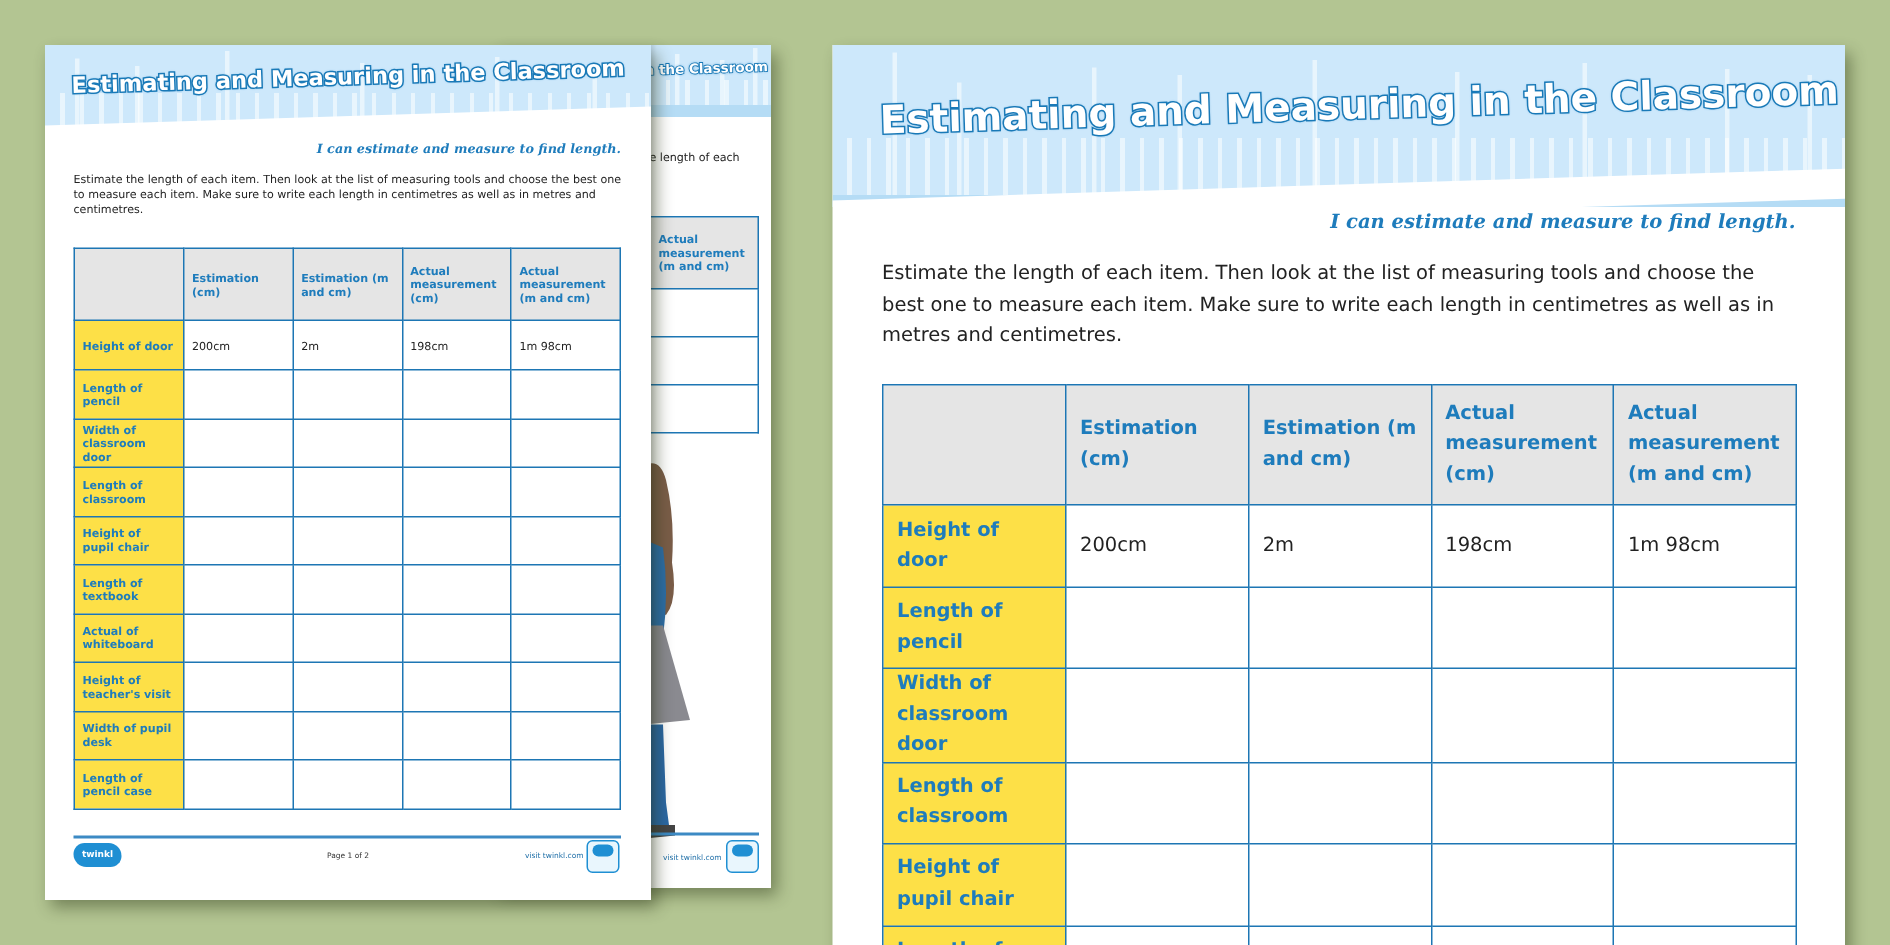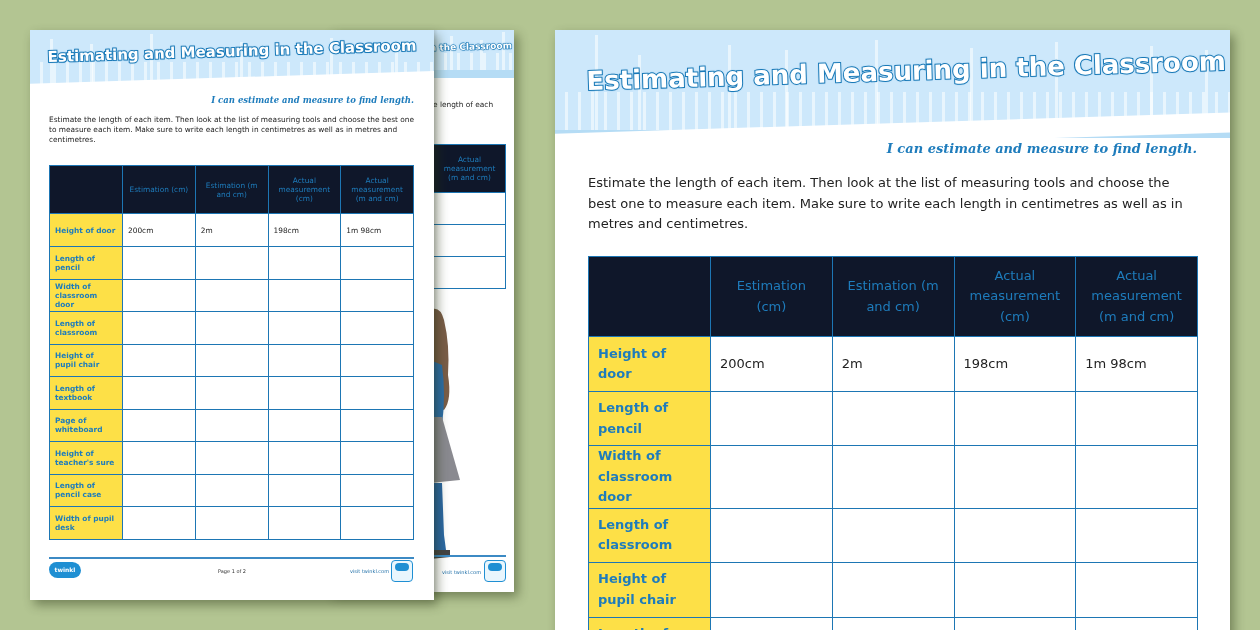--- a/index.html
+++ b/index.html
@@ -45,21 +45,21 @@
   .instructions {
     position: absolute; color: #222; font-family: "DejaVu Sans", sans-serif;
   }
   table.grid {
     position: absolute; border-collapse: collapse; table-layout: fixed;
   }
   table.grid td, table.grid th {
     border: 1.5px solid #1d76b4; vertical-align: middle; text-align: left;
     font-weight: normal;
   }
-  table.grid th { background: #0f172a; color: #1e7cbc; font-weight: normal; text-align: center; }
+  table.grid th { background: #e5e5e5; color: #1e7cbc; font-weight: bold; }
   table.grid td.rowhead { background: #fde047; color: #1e7cbc; font-weight: bold; }
   table.grid td.val { color: #222; background: #fff; }
 
   
   #page-front .title { font-size: 15px; left: 18px; top: 18px; }
   #page-front .objective { font-size: 8.5px; right: 20px; top: 65px; }
   #page-front .instructions { font-size: 7.4px; line-height: 10.2px; left: 19px; top: 85px; width: 370px; }
   #page-front table.grid { left: 19px; top: 135px; width: 365px; font-size: 7.4px; line-height: 9px; }
   #page-front table.grid th, #page-front table.grid td { padding: 0 5px; }
 
@@ -210,42 +210,42 @@
       <td class="val"></td>
     </tr>
     <tr style="height:32.5px;">
       <td class="rowhead">Length of textbook</td>
       <td class="val"></td>
       <td class="val"></td>
       <td class="val"></td>
       <td class="val"></td>
     </tr>
     <tr style="height:32.5px;">
-      <td class="rowhead">Page of whiteboard</td>
-      <td class="val"></td>
-      <td class="val"></td>
-      <td class="val"></td>
-      <td class="val"></td>
-    </tr>
-    <tr style="height:32.5px;">
-      <td class="rowhead">Height of teacher's sure</td>
+      <td class="rowhead">Actual of whiteboard</td>
+      <td class="val"></td>
+      <td class="val"></td>
+      <td class="val"></td>
+      <td class="val"></td>
+    </tr>
+    <tr style="height:32.5px;">
+      <td class="rowhead">Height of teacher's visit</td>
+      <td class="val"></td>
+      <td class="val"></td>
+      <td class="val"></td>
+      <td class="val"></td>
+    </tr>
+    <tr style="height:32.5px;">
+      <td class="rowhead">Width of pupil desk</td>
       <td class="val"></td>
       <td class="val"></td>
       <td class="val"></td>
       <td class="val"></td>
     </tr>
     <tr style="height:32.5px;">
       <td class="rowhead">Length of pencil case</td>
-      <td class="val"></td>
-      <td class="val"></td>
-      <td class="val"></td>
-      <td class="val"></td>
-    </tr>
-    <tr style="height:32.5px;">
-      <td class="rowhead">Width of pupil desk</td>
       <td class="val"></td>
       <td class="val"></td>
       <td class="val"></td>
       <td class="val"></td>
     </tr>
   </tbody>
     </table>
 
   <div class="footer-line" style="left:19px;width:365px;top:527px;"></div>
   <div class="twinkl-logo" style="left:19px;top:532px;width:32px;height:16px;font-size:6px;line-height:16px;">twinkl</div>

